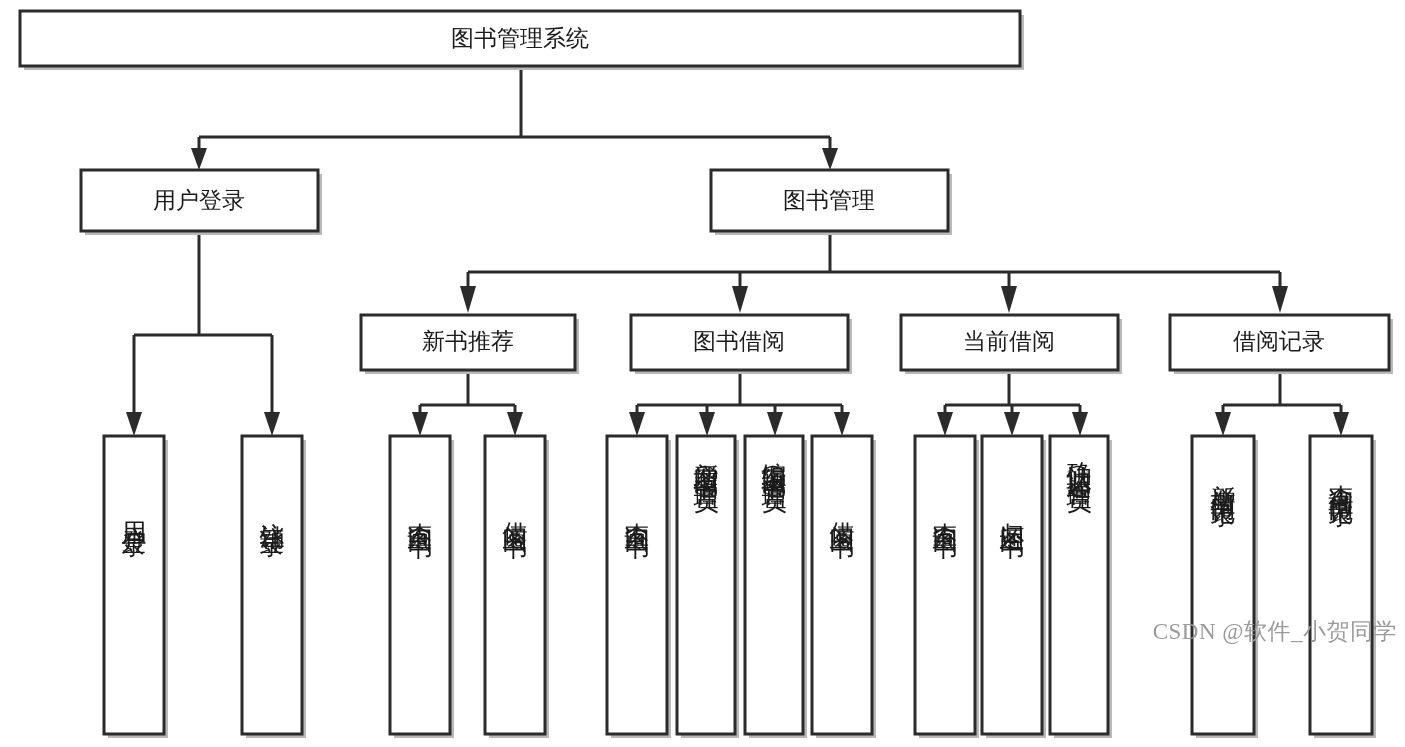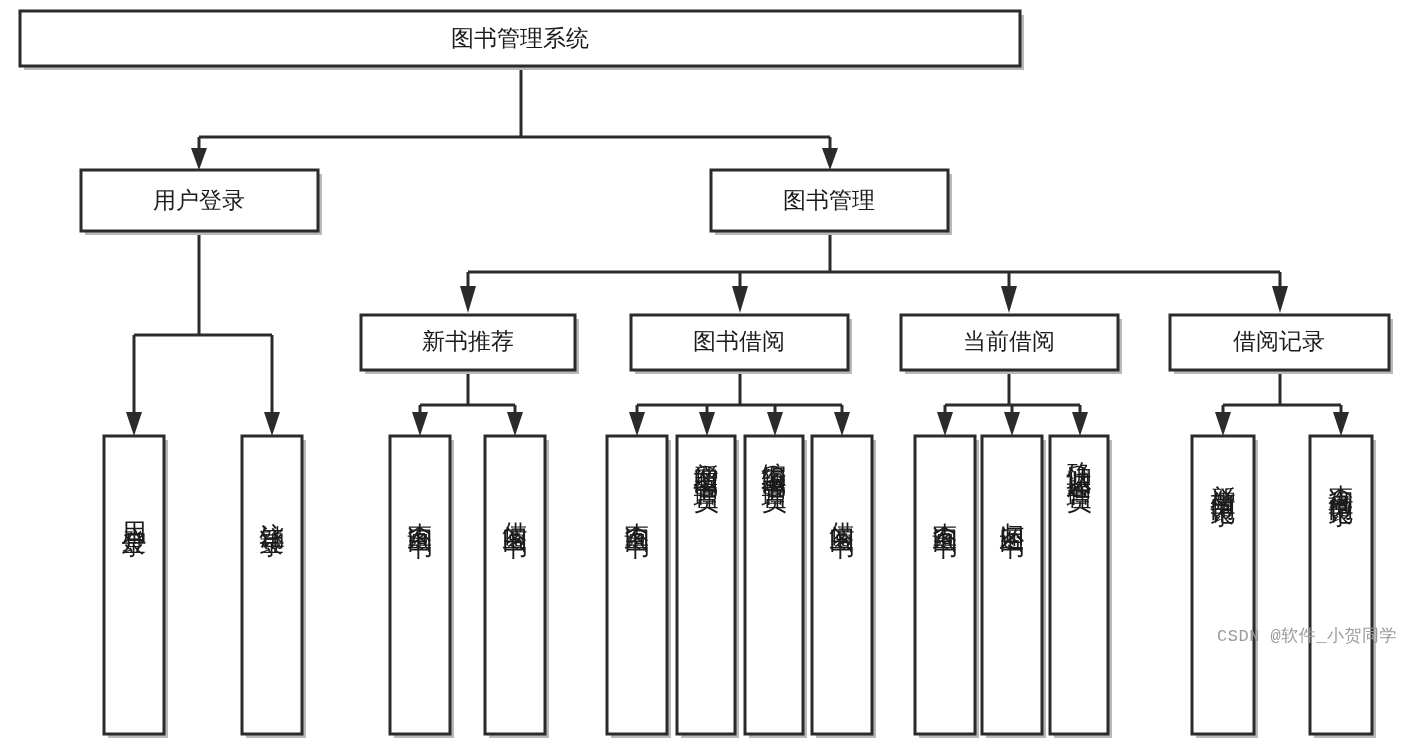--- a/index.html
+++ b/index.html
@@ -74,22 +74,22 @@
     font-size: 25px;
     line-height: 1;
     letter-spacing: 4px;
     color: #1b1b1b;
     white-space: nowrap;
   }
   #watermark {
     position: absolute;
     right: 8px;
     bottom: 4px;
-    font-family: Liberation Mono, monospace;
-    font-size: 17px;
+    font-family: Liberation Serif, serif;
+    font-size: 23px;
     color: #9a9a9a;
     letter-spacing: 0.5px;
     white-space: nowrap;
   }
 </style>
 </head>
 <body>
 
 <div id="diagram-root">
 

